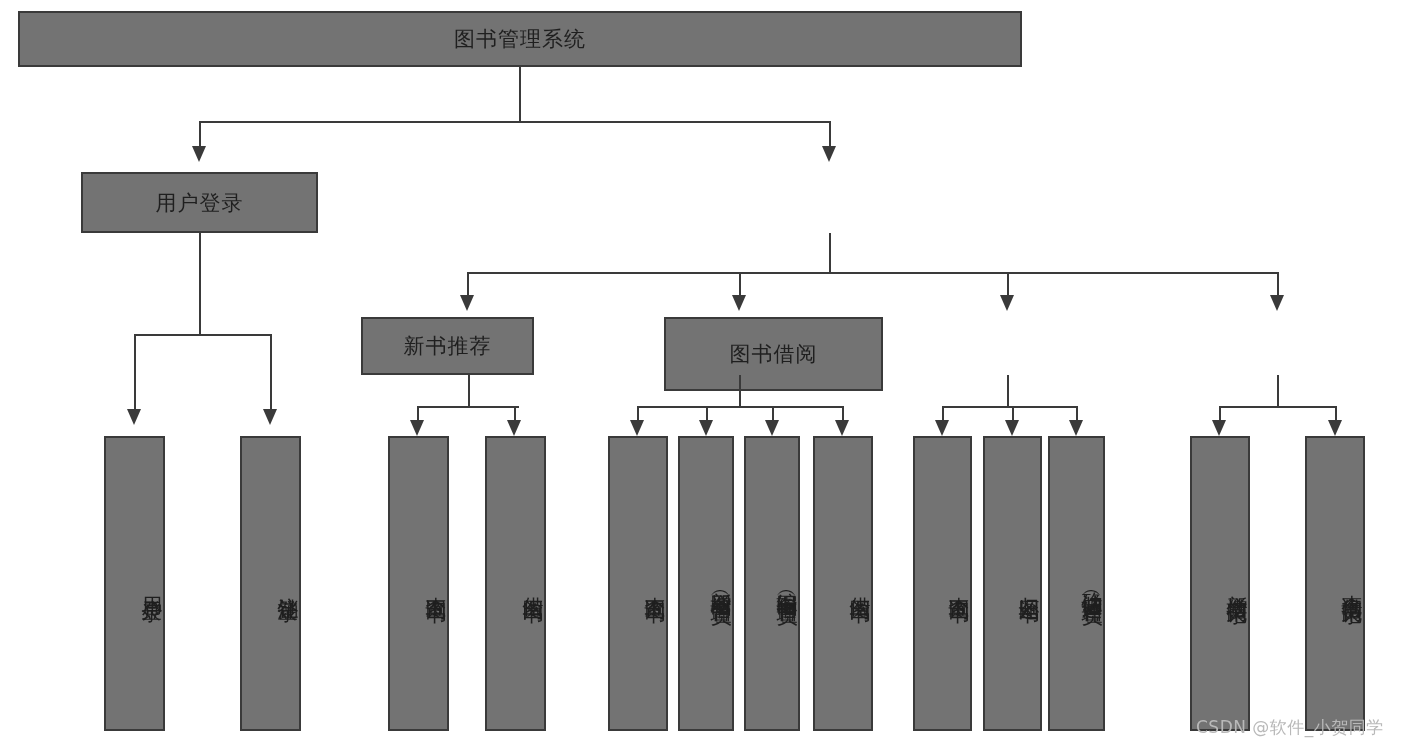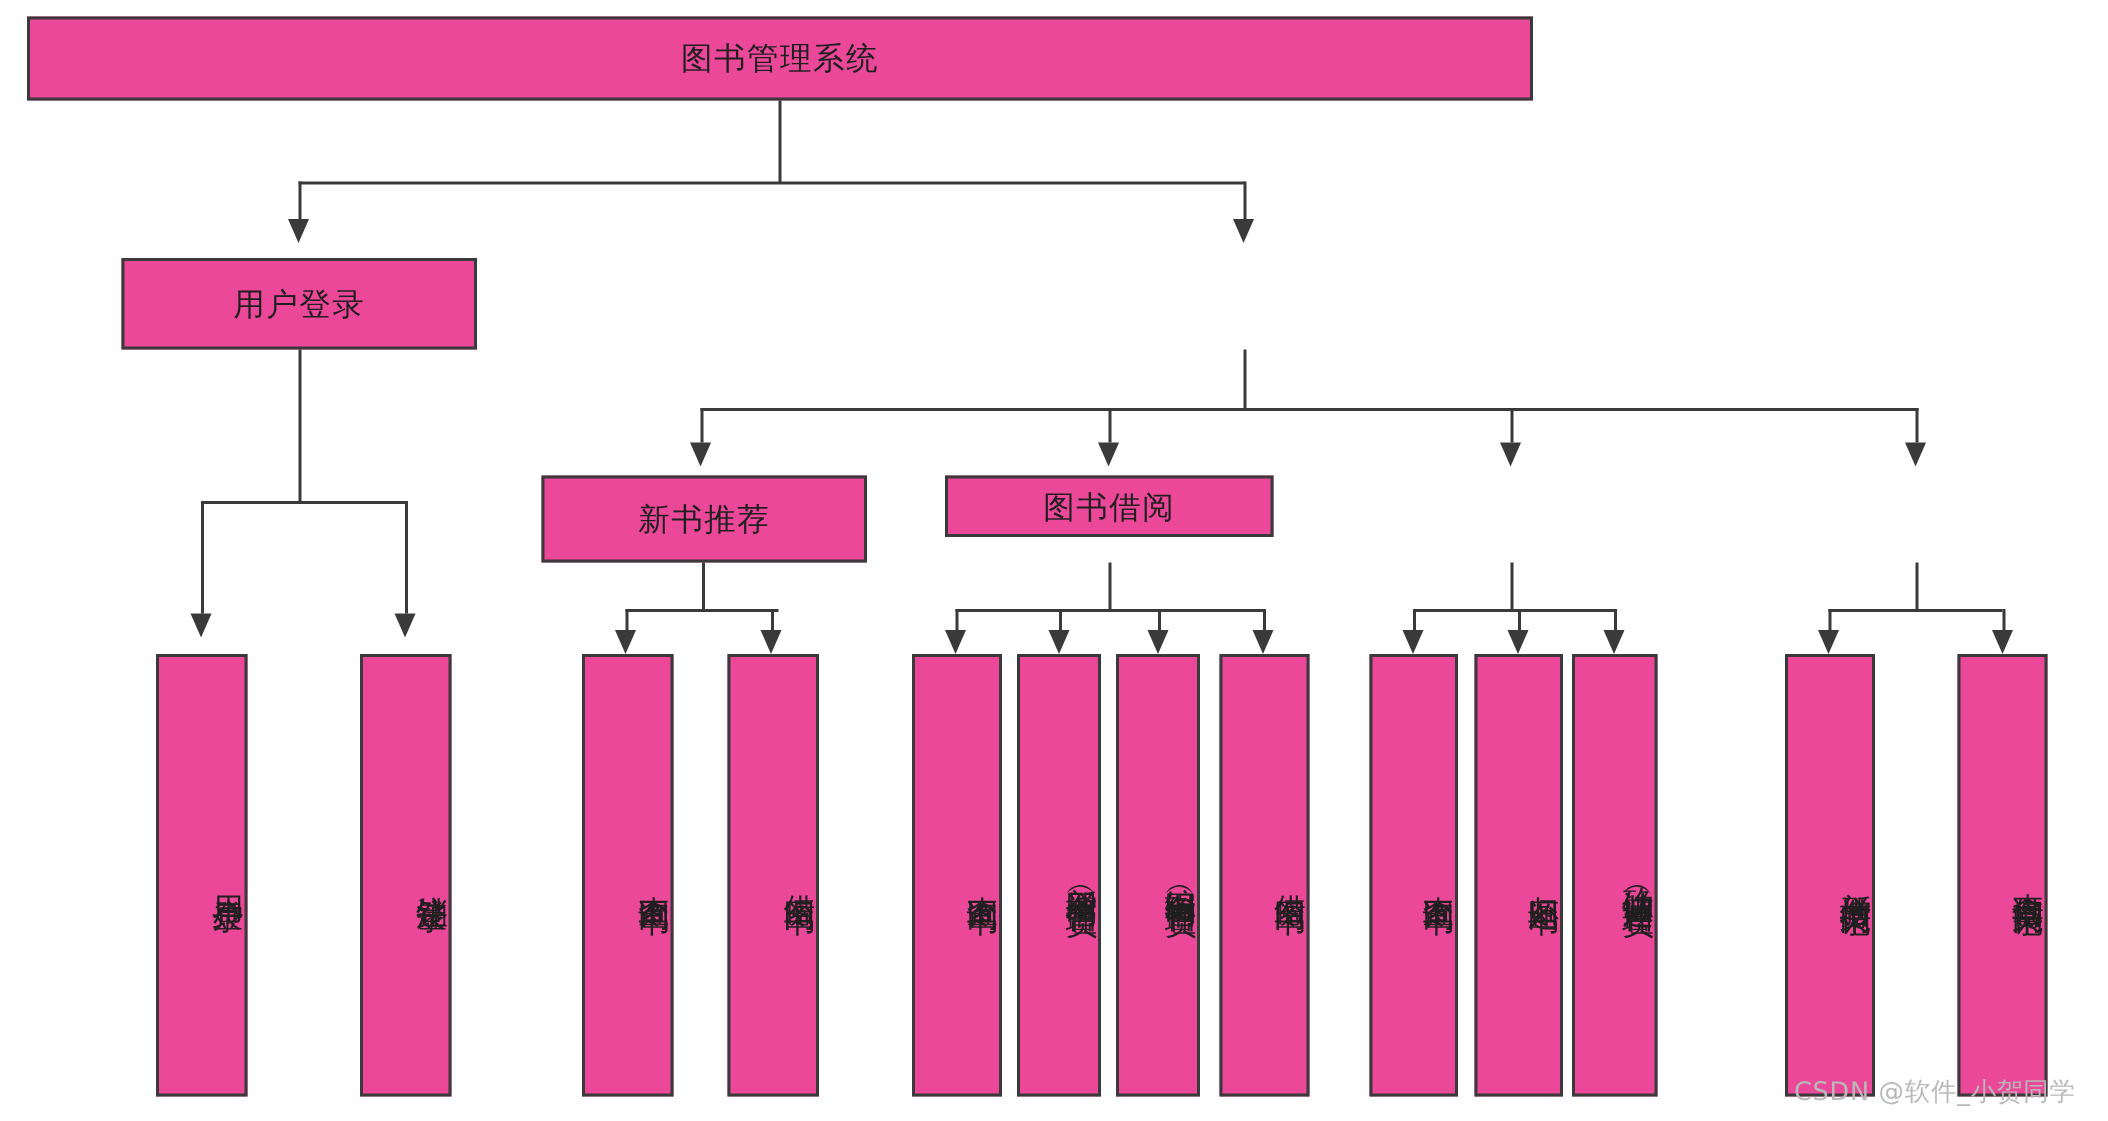--- a/index.html
+++ b/index.html
@@ -11,21 +11,21 @@
     position:relative;
     width:1405px;
     height:747px;
     background:#ffffff;
     overflow:hidden;
   }
   
   .node{
     position:absolute;
     box-sizing:border-box;
-    background:#ec4899;
+    background:#737373;
     border:2.5px solid #3a3a3a;
     display:flex;
     align-items:center;
     justify-content:center;
     color:#1f1f1f;
   }
   .node.horiz{
     font-size:21px;
     letter-spacing:1px;
   }
@@ -106,23 +106,23 @@
 
   <div class="vline" style="left:739px;top:272px;height:23px;"></div>
   <div class="arrow" style="left:732px;top:295px;"></div>
 
   <div class="vline" style="left:1007px;top:272px;height:23px;"></div>
   <div class="arrow" style="left:1000px;top:295px;"></div>
 
   <div class="vline" style="left:1277px;top:272px;height:23px;"></div>
   <div class="arrow" style="left:1270px;top:295px;"></div>
 
-  <div class="node horiz" style="left:361px;top:317px;width:217px;height:58px;">新书推荐</div>
-
-  <div class="node horiz" style="left:630px;top:317px;width:219px;height:41px;">图书借阅</div>
+  <div class="node horiz" style="left:361px;top:317px;width:173px;height:58px;">新书推荐</div>
+
+  <div class="node horiz" style="left:664px;top:317px;width:219px;height:74px;">图书借阅</div>
 
 
 
   <div class="vline" style="left:468px;top:375px;height:32px;"></div>
   <div class="hline" style="left:417px;top:406px;width:102px;"></div>
   <div class="vline" style="left:417px;top:406px;height:14px;"></div>
   <div class="arrow" style="left:410px;top:420px;"></div>
   <div class="vline" style="left:514px;top:406px;height:14px;"></div>
   <div class="arrow" style="left:507px;top:420px;"></div>
 

